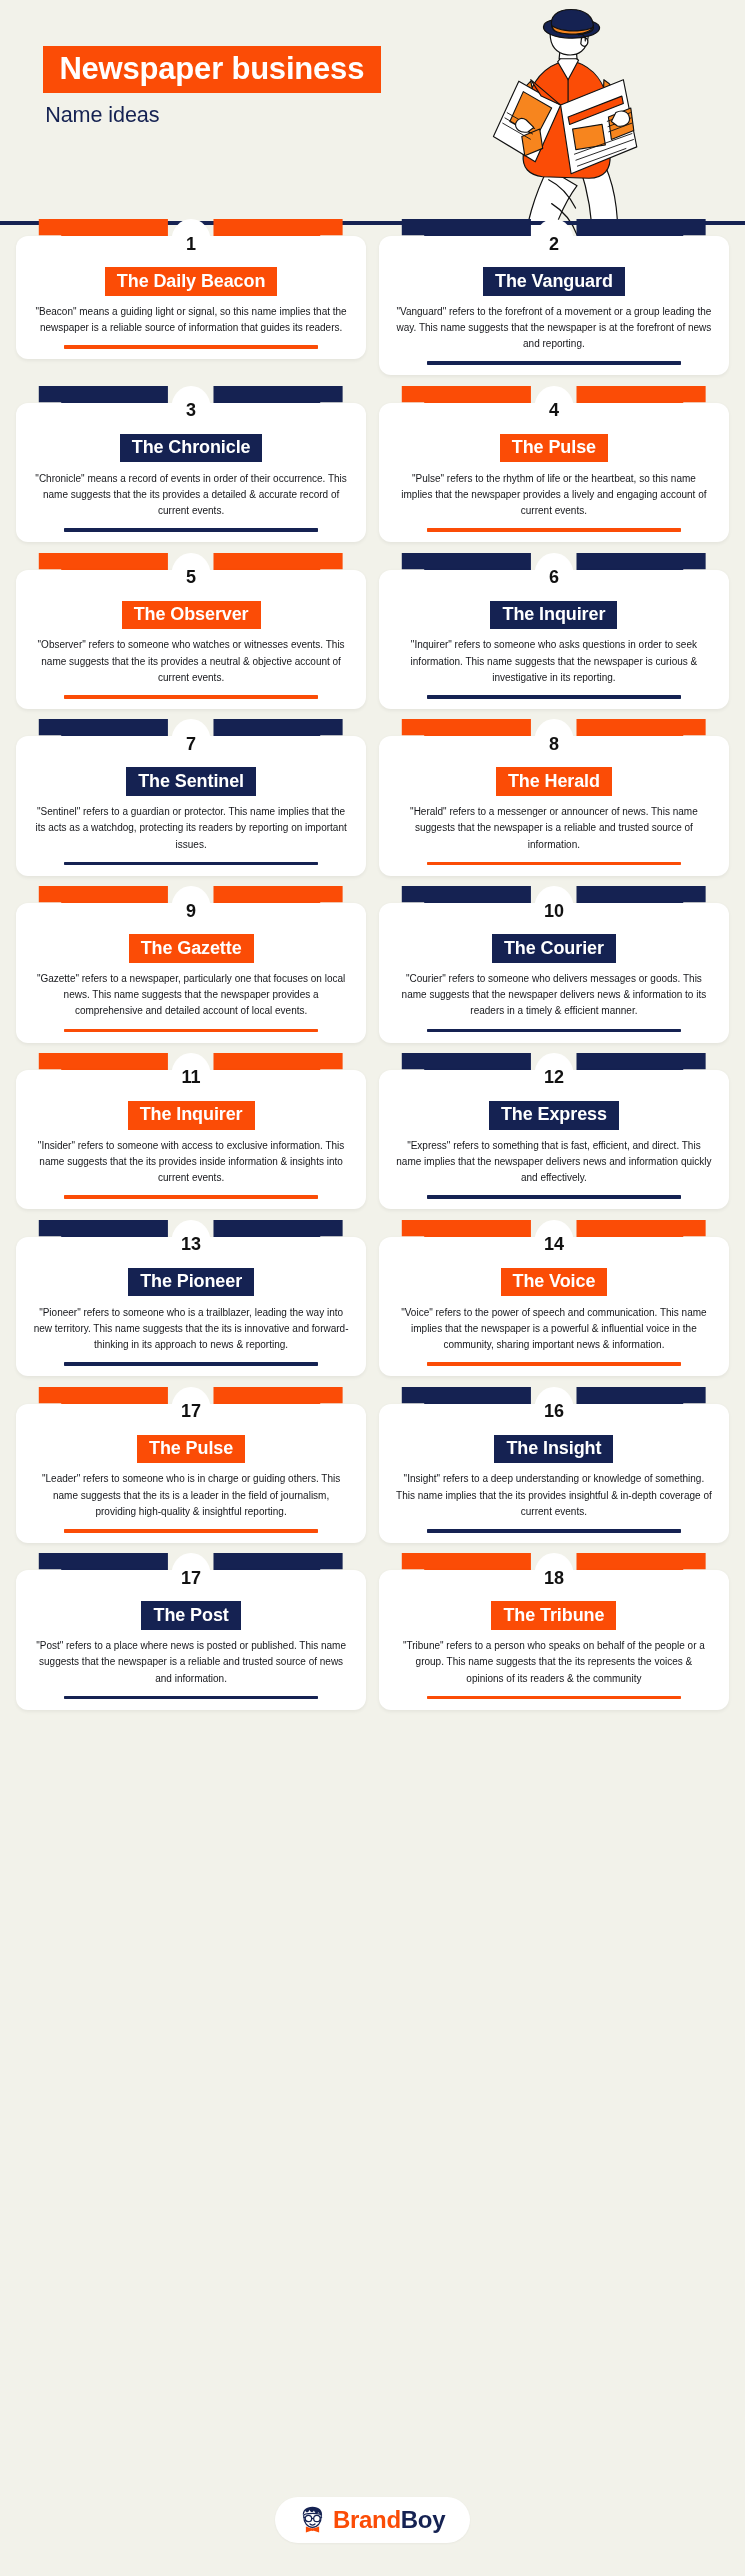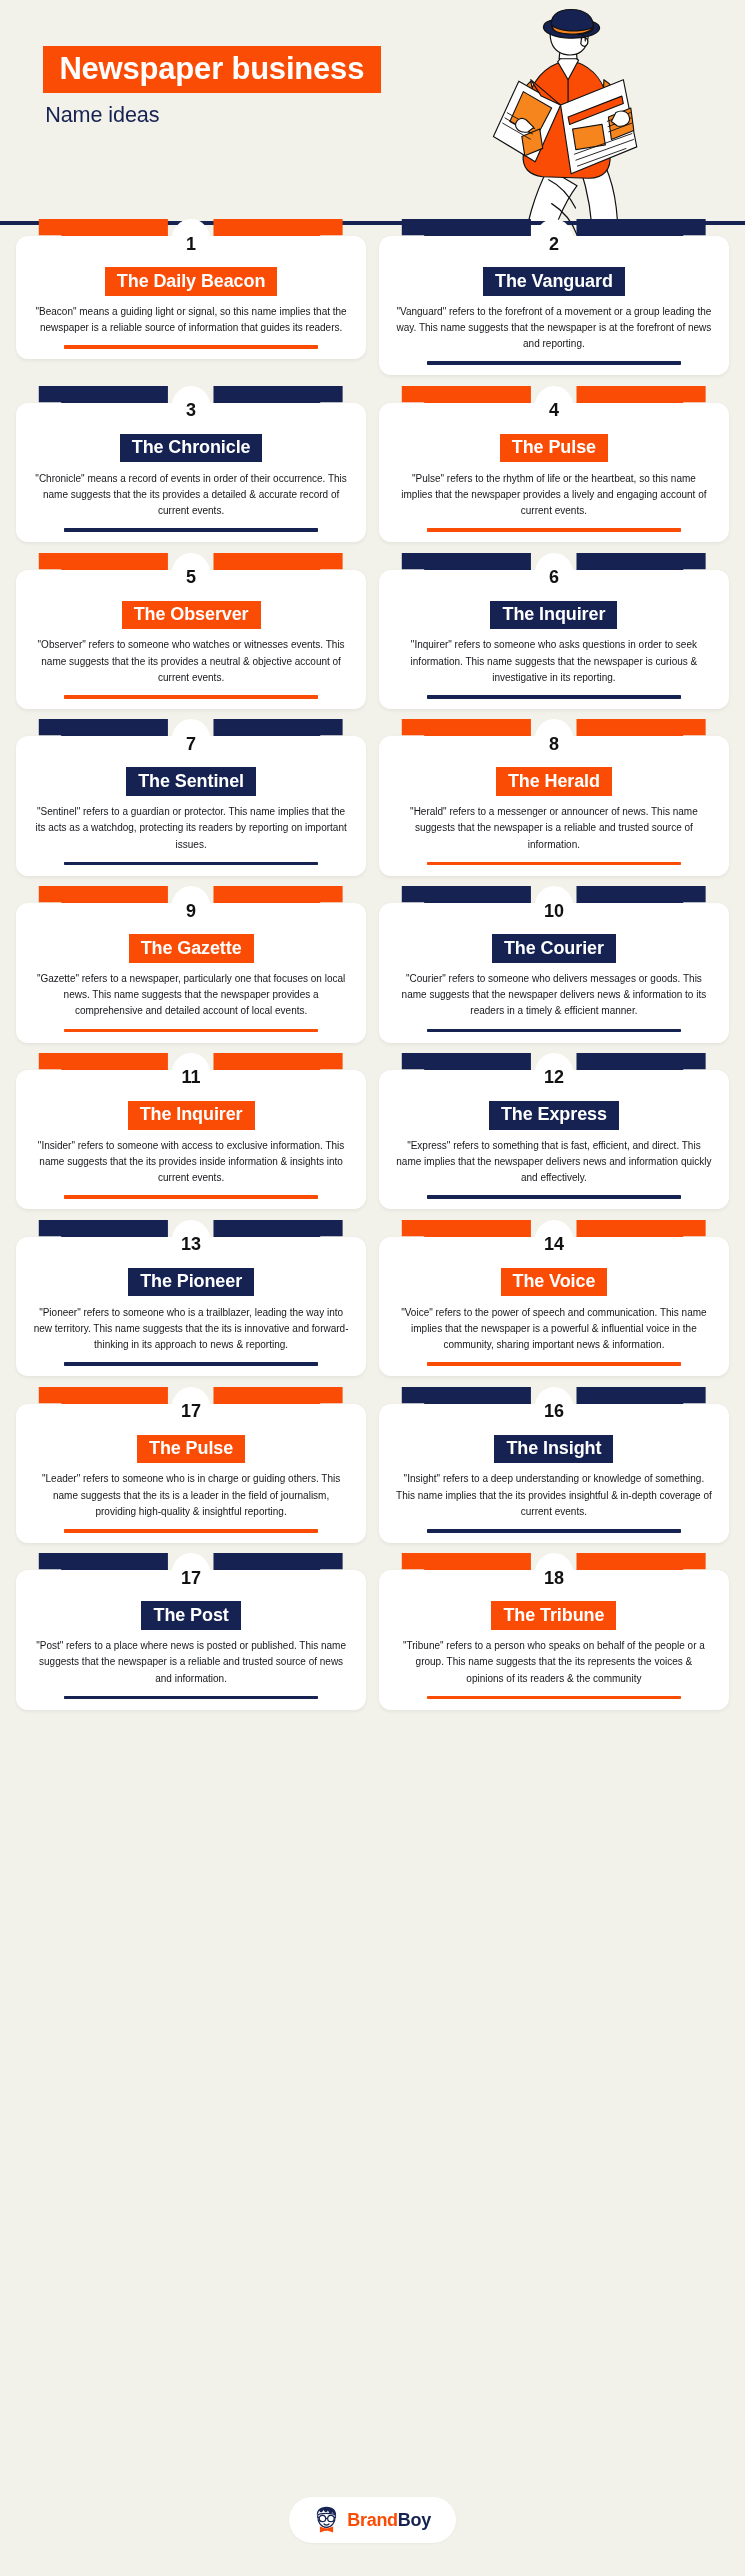--- a/index.html
+++ b/index.html
@@ -130,21 +130,21 @@
   .logo-pill {
     background:#ffffff;
     border-radius:30px;
     padding:9px 25px;
     display:flex;
     align-items:center;
     gap:8.2px;
     box-shadow:0 0.7px 2.2px rgba(0,0,0,0.05);
   }
   .logo-mark { width:25px; height:28px; flex:0 0 auto; }
-  .logo-text { font-size:18px; font-weight:bold; letter-spacing:-0.3px; line-height:1; }
+  .logo-text { font-size:24px; font-weight:bold; letter-spacing:-0.3px; line-height:1; }
   .logo-text .b1 { color:#fb4c06; }
   .logo-text .b2 { color:#152252; }
 </style>
 </head>
 <body style="background: rgb(242, 242, 234);">
 
 <div class="header">
   <div class="title-block">
     <div class="title-pill">Newspaper business</div>
     <div class="subtitle">Name ideas</div>

